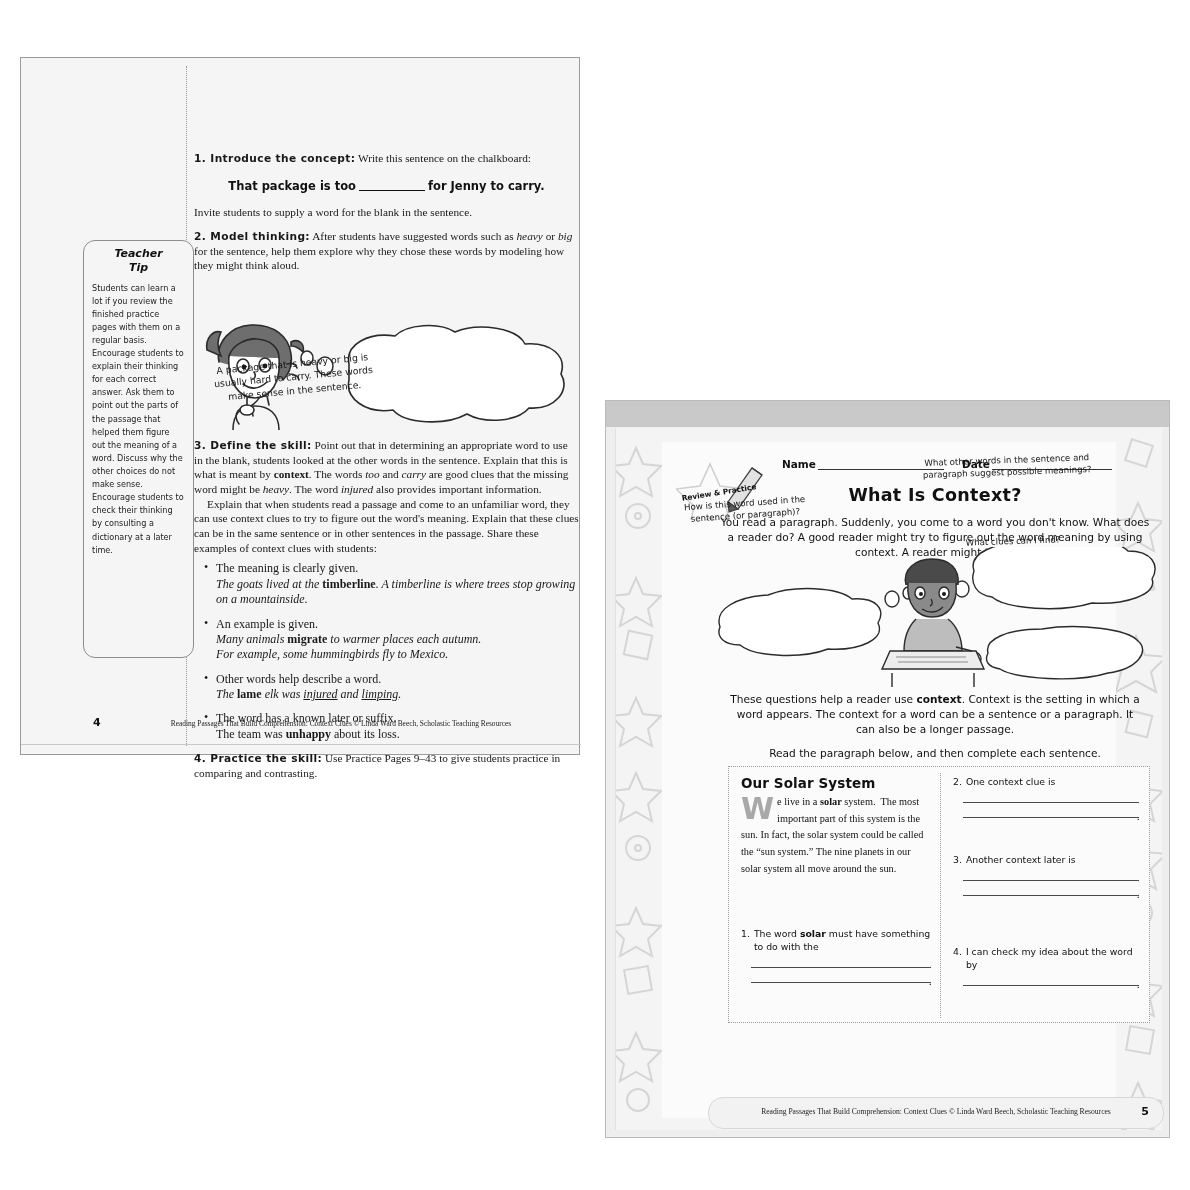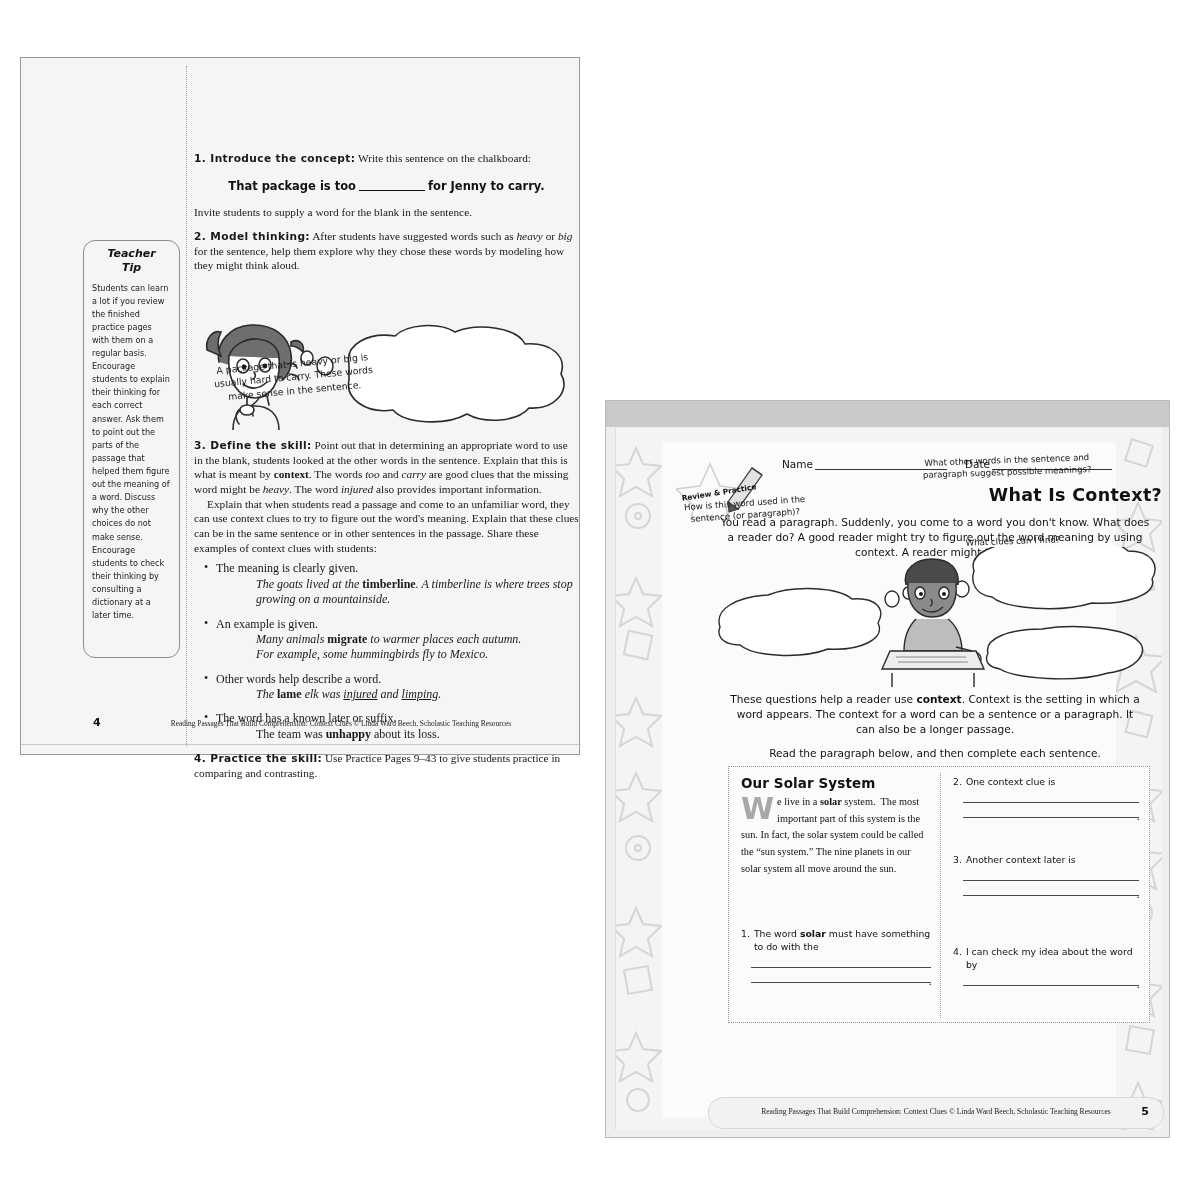--- a/index.html
+++ b/index.html
@@ -31,35 +31,35 @@
     position:absolute;left:173px;width:385px;text-align:center;
     font-family:"DejaVu Sans","Liberation Sans",sans-serif;
     font-weight:700;font-size:11.5px;color:#111;
   }
   .blankline{display:inline-block;width:66px;border-bottom:1.4px solid #111;vertical-align:-1px;margin:0 3px;}
   .p4-body i{font-style:italic;}
   .p4-body u{text-decoration:underline;}
   ul.clues{margin:6px 0 0 0;padding:0 0 0 22px;list-style:none;}
   ul.clues li{margin:0 0 9px 0;position:relative;font-size:12px;line-height:1.28;}
   ul.clues li:before{content:"\2022";position:absolute;left:-12px;top:-1px;font-size:12px;}
-  .ex{font-style:italic;display:block;margin-left:40px;}
+  .ex{font-style:italic;display:block;}
   .ex b{font-style:normal;font-weight:700;}
   .p4-pagenum{position:absolute;left:72px;top:658px;font-family:"DejaVu Sans",sans-serif;
     font-weight:700;font-size:11px;color:#111;}
   .p4-credit{position:absolute;left:110px;top:661px;width:420px;text-align:center;
     font-size:7.4px;color:#1c1c1c;font-family:"Liberation Serif",serif;}
   .p4-rule{position:absolute;left:0;top:686px;width:560px;border-top:1px solid #c9c9c9;}
 
   
   .p4-dots{position:absolute;left:165px;top:8px;height:680px;width:0;
     border-left:1.5px dotted #9c9c9c;}
 
   
   .tipbox{
-    position:absolute;left:62px;top:182px;width:97px;height:418px;
+    position:absolute;left:62px;top:182px;width:111px;height:418px;
     border:1.2px solid #8d8d8d;border-radius:12px;background:#f5f5f5;
     box-sizing:border-box;padding:6px 8px 0 8px;
   }
   .tip-head{
     text-align:center;font-family:"DejaVu Sans",sans-serif;font-weight:700;
     font-size:11px;color:#111;line-height:1.25;margin-bottom:7px;font-style:italic;
   }
   .tip-body{
     font-family:"DejaVu Sans","Liberation Sans",sans-serif;
     font-size:8.1px;line-height:1.62;color:#1b1b1b;
@@ -85,26 +85,26 @@
     border-left:1px solid #e0e0e0;
   }
   .border-col{position:absolute;top:0;width:46px;height:702px;overflow:hidden;}
   .border-col.left{left:0;}
   .border-col.right{right:0;}
   .p5-white{
     position:absolute;left:46px;top:14px;width:454px;height:676px;background:#fbfbfb;
   }
   .p5-name{
     position:absolute;left:120px;top:16px;width:330px;
-    font-family:"DejaVu Sans",sans-serif;font-weight:400;font-size:10.5px;color:#111;
+    font-family:"DejaVu Sans",sans-serif;font-weight:700;font-size:10.5px;color:#111;
     display:flex;align-items:flex-end;gap:2px;
   }
   .nm-line{flex:1;border-bottom:1.2px solid #333;height:11px;}
   .p5-title{
-    position:absolute;left:46px;top:43px;width:454px;text-align:right;
+    position:absolute;left:46px;top:43px;width:454px;text-align:center;
     font-family:"DejaVu Sans",sans-serif;font-weight:700;font-size:17.5px;color:#111;
     letter-spacing:.3px;
   }
   .p5-intro{
     position:absolute;left:56px;top:73px;width:434px;text-align:center;
     font-family:"DejaVu Sans","Liberation Sans",sans-serif;font-size:10.6px;
     line-height:1.42;color:#111;
   }
   .p5-mid{
     position:absolute;left:66px;top:250px;width:414px;text-align:center;

